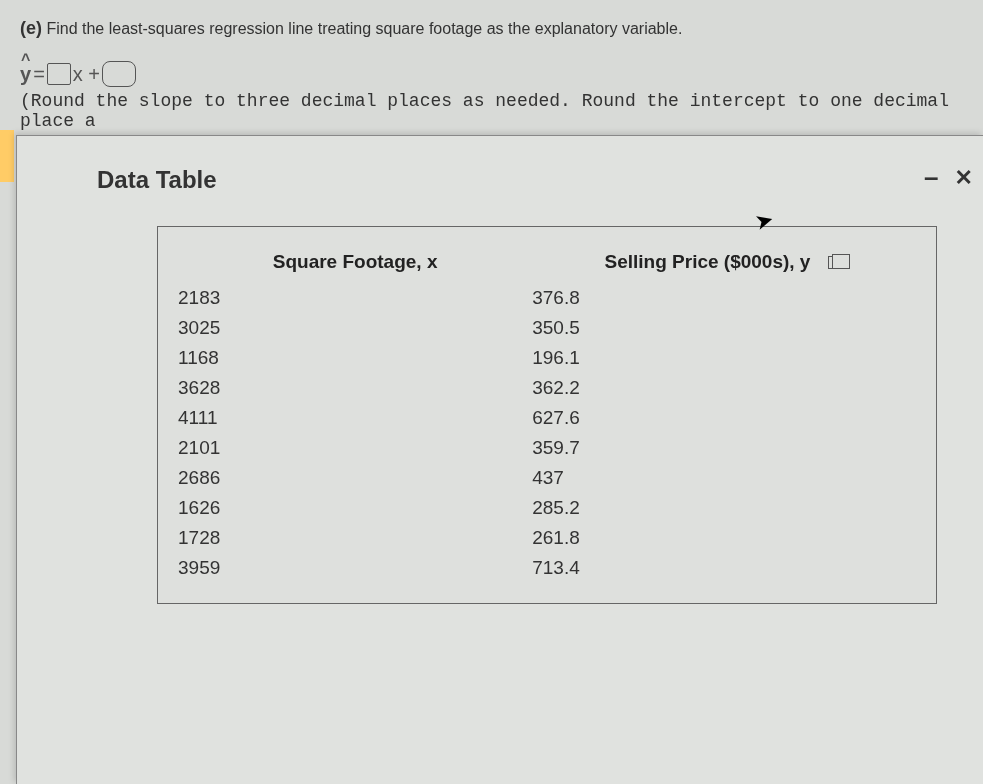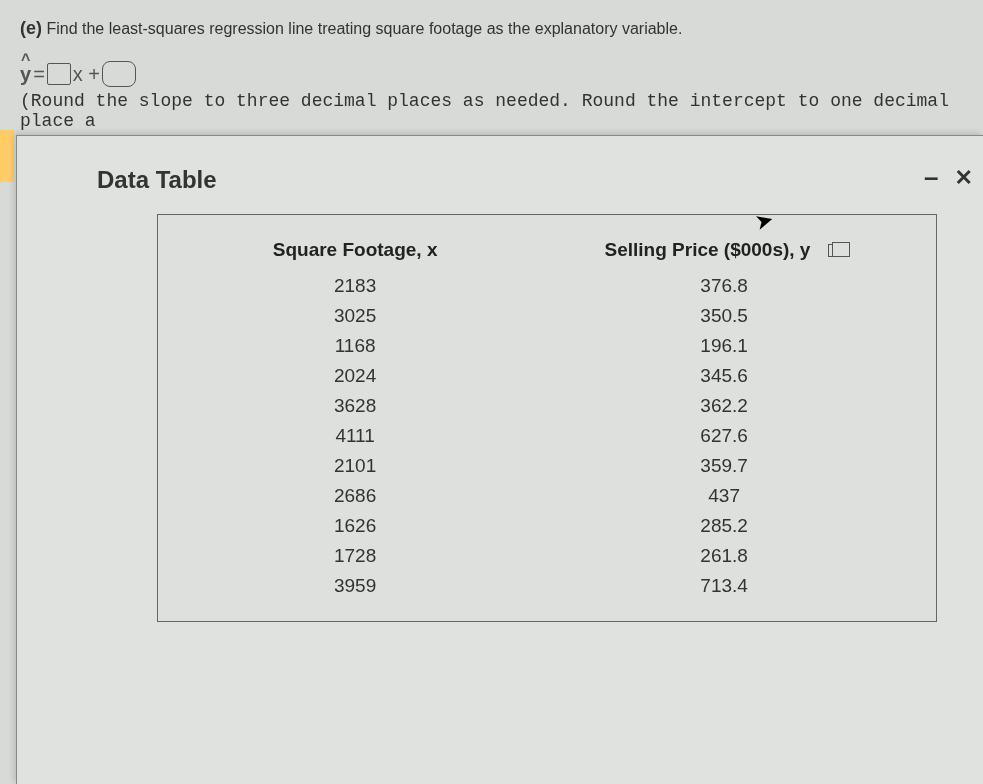--- a/index.html
+++ b/index.html
@@ -100,40 +100,39 @@
     }
     .cursor {
       position: absolute;
       top: 72px;
       right: 210px;
       font-size: 22px;
       color: #000;
       transform: rotate(-15deg);
     }
     .table-wrap {
-      margin-top: 20px;
+      margin-top: 32px;
       margin-left: 60px;
       width: 780px;
       border: 1px solid #666;
       background: #dee0dd;
       padding: 18px 20px 20px 20px;
     }
     .tbl {
       width: 100%;
       border-collapse: collapse;
     }
     .tbl th {
       text-align: center;
       font-size: 19px;
       color: #222;
       font-weight: bold;
       padding: 6px 0 10px 0;
     }
     .tbl td {
-      text-align: center;
       font-size: 19px;
       color: #333;
       padding: 4px 0;
     }
     .col-x { width: 48%; }
     .col-y { width: 52%; }
     .copy-icon {
       display: inline-block;
       width: 16px;
       height: 13px;
@@ -200,24 +199,20 @@
           </tr>
         <tr>
             <td>3025</td>
             <td>350.5</td>
           </tr>
         <tr>
             <td>1168</td>
             <td>196.1</td>
           </tr>
         <tr>
-            <td>2024</td>
-            <td>345.6</td>
-          </tr>
-        <tr>
             <td>3628</td>
             <td>362.2</td>
           </tr>
         <tr>
             <td>4111</td>
             <td>627.6</td>
           </tr>
         <tr>
             <td>2101</td>
             <td>359.7</td>

